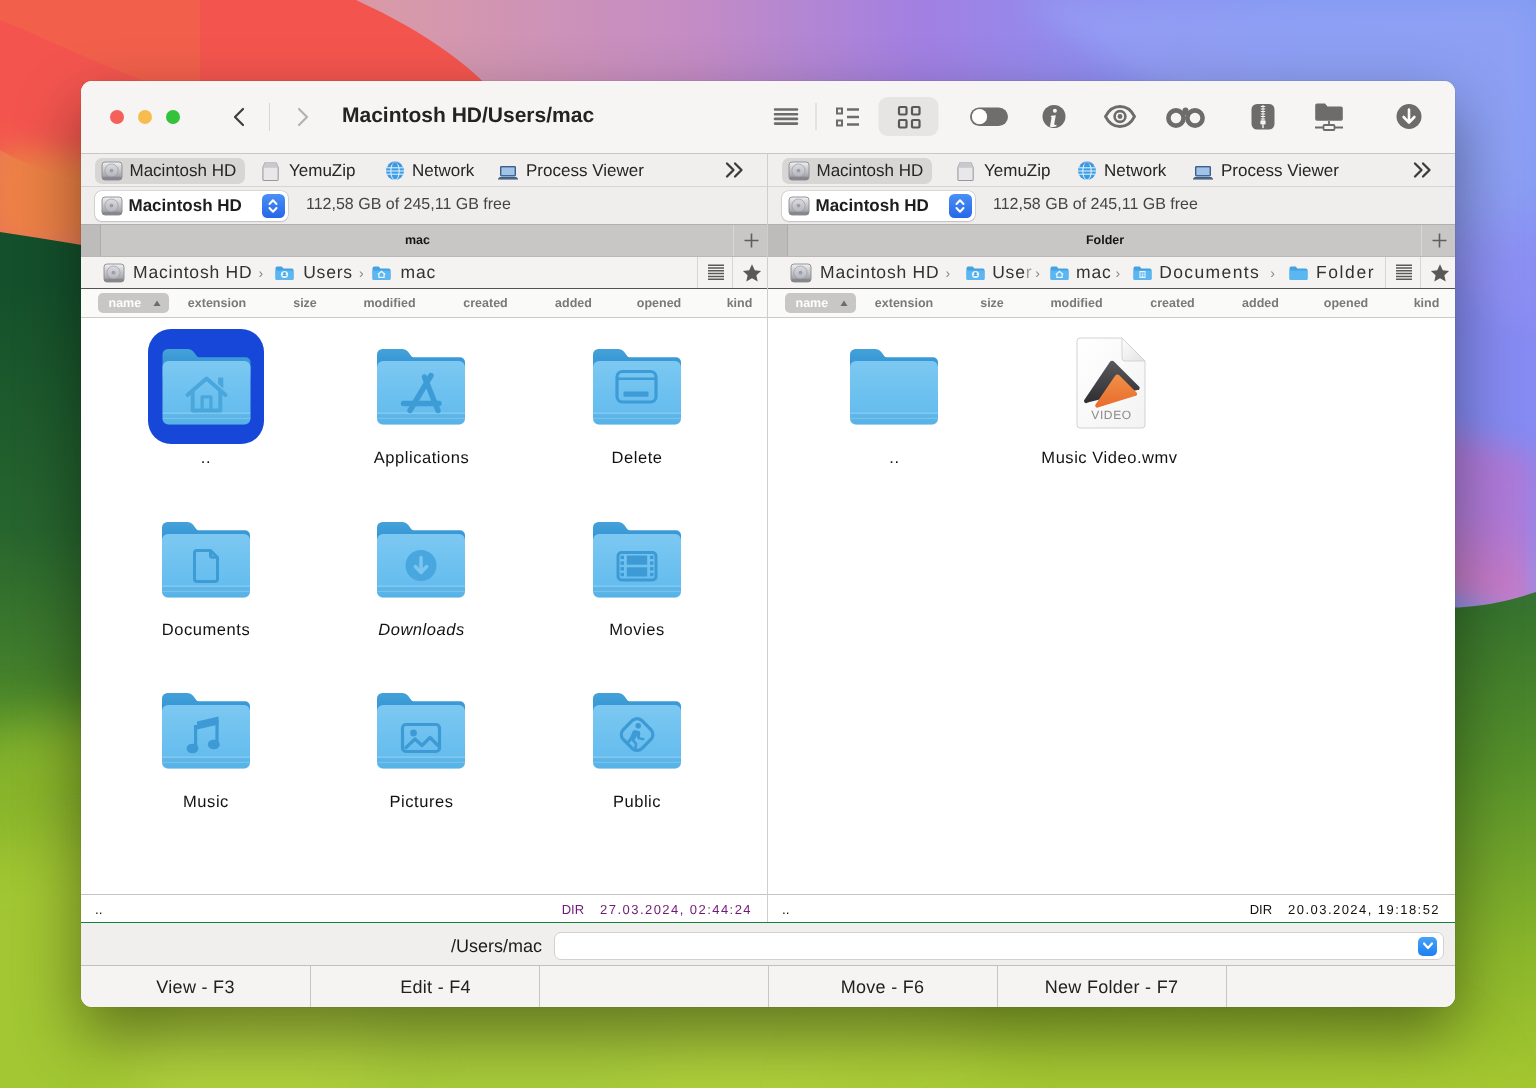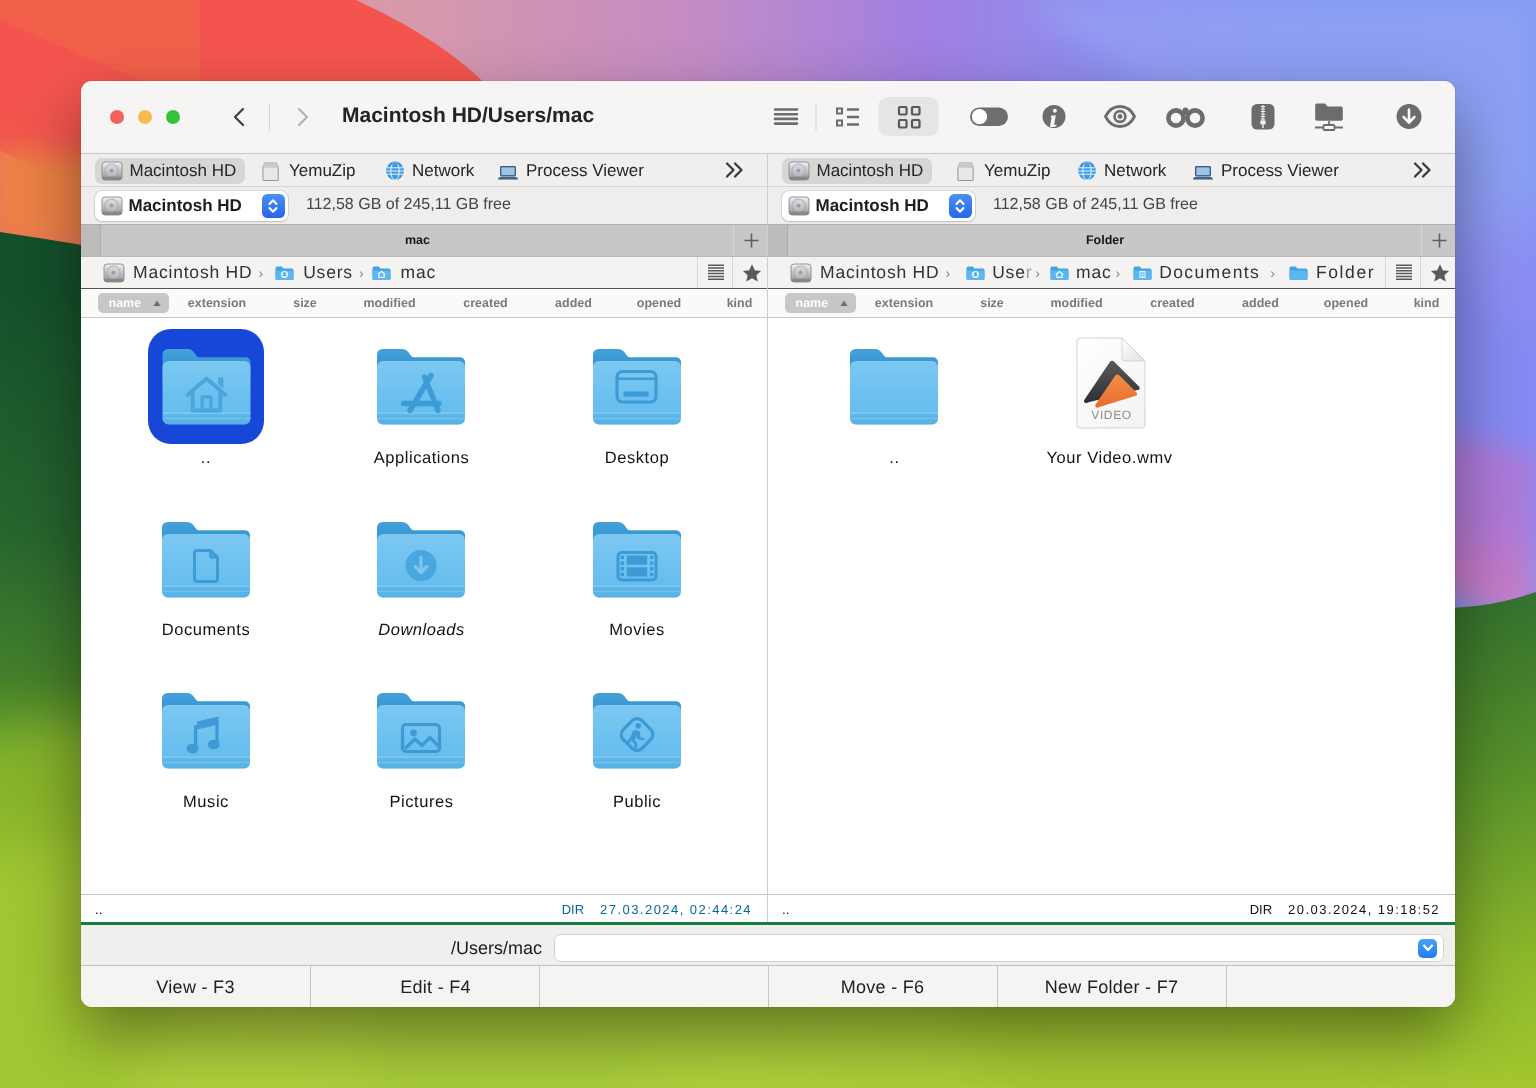--- a/index.html
+++ b/index.html
@@ -11,21 +11,21 @@
     overflow:hidden;}
   .row{position:absolute;left:0;width:1374px;}
   .titlebar{top:0;height:72px;background:#f6f5f4;}
   .favbar{top:72px;height:34px;background:#f0efee;border-top:1px solid #c9c7c6;border-bottom:1px solid #d7d5d4;box-sizing:border-box;}
   .driverow{top:106px;height:37px;background:#f0eeed;box-sizing:border-box;}
   .tabbar{top:143px;height:33px;background:#c9c7c6;border-top:1px solid #b2b0af;border-bottom:1px solid #bab8b7;box-sizing:border-box;}
   .pathrow{top:176px;height:32px;background:#f4f3f2;border-bottom:1px solid #545252;box-sizing:border-box;}
   .colheader{top:208px;height:29px;background:#fafaf9;border-bottom:1px solid #cccac9;box-sizing:border-box;}
   .filearea{top:237px;height:576px;background:#ffffff;}
   .statusrow{top:813px;height:28px;background:#ffffff;border-top:1px solid #c6c4c3;box-sizing:border-box;}
-  .cmdrow{top:841px;height:43px;background:#f0efee;border-top:3px solid #15803d;box-sizing:border-box;}
+  .cmdrow{top:841px;height:43px;background:#f0efee;border-top:1px solid #15803d;box-sizing:border-box;}
   .fnrow{top:884px;height:42px;background:#f5f4f3;border-top:1px solid #c2c0bf;box-sizing:border-box;padding-left:31px;}
   .panediv{position:absolute;left:686px;width:1px;background:#d0cecd;}
   .abs{position:absolute;}
   .fav{position:absolute;top:4px;height:26px;display:flex;align-items:center;font-size:17px;color:#262525;}
   .fav svg{margin-right:7px;}
   .chip{background:#d8d6d5;border-radius:7px;padding:0 9px 0 6px;}
   .crumbtxt{font-size:17.5px;letter-spacing:0.8px;color:#333231;}
   .sep{color:#8a8887;font-size:14px;padding:0 6px;}
   .hcell{position:absolute;top:0;height:28px;line-height:28px;font-size:12.5px;font-weight:bold;color:#7b7977;text-align:center;transform:translateX(-50%);}
   .flabel{position:absolute;transform:translateX(-50%);font-size:16.5px;letter-spacing:0.55px;color:#131211;white-space:nowrap;}
@@ -429,21 +429,21 @@
       </g>
     </svg>
     <div class="flabel" style="left:340.5px;top:131px;">Applications</div>
 
     <svg class="abs" style="left:511px;top:30px;" width="90" height="78" viewBox="0 0 90 78">
         <use href="#folder90"></use>
       <rect x="25" y="23.5" width="39" height="30.5" rx="5.5" fill="none" stroke="#3d9cd6" stroke-width="3.2"></rect>
       <path d="M25.5,30.8 H63.5" stroke="#3d9cd6" stroke-width="2.4"></path>
       <rect x="31.5" y="43.5" width="25" height="5.2" rx="1" fill="#3d9cd6"></rect>
     </svg>
-    <div class="flabel" style="left:556px;top:131px;">Desktop</div>
+    <div class="flabel" style="left:556px;top:131px;">Delete</div>
 
     <svg class="abs" style="left:80px;top:202.5px;" width="90" height="78" viewBox="0 0 90 78">
         <use href="#folder90"></use>
       <path d="M49.5,29.5 H36 a2.5,2.5 0 0 0 -2.5,2.5 v26 a2.5,2.5 0 0 0 2.5,2.5 h18 a2.5,2.5 0 0 0 2.5,-2.5 V36.5 Z" fill="none" stroke="#3d9cd6" stroke-width="3"></path>
       <path d="M49.5,29.5 v4.8 a2,2 0 0 0 2,2 h5" fill="none" stroke="#3d9cd6" stroke-width="3"></path>
     </svg>
     <div class="flabel" style="left:125px;top:303px;">Documents</div>
 
     <svg class="abs" style="left:295px;top:202.5px;" width="90" height="78" viewBox="0 0 90 78">
         <use href="#folder90"></use>
@@ -523,25 +523,25 @@
           <stop offset="0" stop-color="#f09045"></stop>
           <stop offset="1" stop-color="#e96b2e"></stop>
         </linearGradient>
       </defs>
       <path d="M1,4 a3,3 0 0 1 3,-3 H46 L69,24 V88 a3,3 0 0 1 -3,3 H4 a3,3 0 0 1 -3,-3 Z" fill="url(#pageg)" stroke="#c8c8c8" stroke-width="0.8"></path>
       <path d="M46,1 L69,24 H49 a3,3 0 0 1 -3,-3 Z" fill="url(#foldg)" stroke="#cccccc" stroke-width="0.8"></path>
       <path d="M8.6,62.5 L34,24.8 a2.6,2.6 0 0 1 4.2,-0.1 L63,49.5 a2.1,2.1 0 0 1 -1.7,3.6 L11.7,65.5 a2.1,2.1 0 0 1 -3.1,-3 Z" fill="url(#darktri)"></path>
       <path d="M19.5,67.5 L39.3,38.6 a2.6,2.6 0 0 1 4.2,-0.2 L60.5,55.5 a2.1,2.1 0 0 1 -1.6,3.6 L21.7,70.6 a2.1,2.1 0 0 1 -2.2,-3.1 Z" fill="url(#orantri)"></path>
       <text x="35.5" y="81.5" text-anchor="middle" font-size="12" letter-spacing="0.6" fill="#8b8a89" font-family="Liberation Sans,sans-serif">VIDEO</text>
     </svg>
-    <div class="flabel" style="left:1028.5px;top:131px;">Your Video.wmv</div>
+    <div class="flabel" style="left:1028.5px;top:131px;">Music Video.wmv</div>
   </div>
   <div class="row statusrow">
     <div class="abs" style="left:14px;top:6.5px;font-size:13.5px;color:#111;">..</div>
-    <div class="abs" style="left:0;top:6.5px;width:671px;text-align:right;font-size:13px;color:#0369a1;"><span>DIR</span><span style="display:inline-block;width:16px;"></span><span style="letter-spacing:1.45px;">27.03.2024, 02:44:24</span></div>
+    <div class="abs" style="left:0;top:6.5px;width:671px;text-align:right;font-size:13px;color:#701a75;"><span>DIR</span><span style="display:inline-block;width:16px;"></span><span style="letter-spacing:1.45px;">27.03.2024, 02:44:24</span></div>
     <div class="abs" style="left:701px;top:6.5px;font-size:13.5px;color:#111;">..</div>
     <div class="abs" style="left:687px;top:6.5px;width:672px;text-align:right;font-size:13px;color:#111;"><span>DIR</span><span style="display:inline-block;width:16px;"></span><span style="letter-spacing:1.45px;">20.03.2024, 19:18:52</span></div>
   </div>
   <div class="row cmdrow">
     <div class="abs" style="left:0;top:13px;width:461px;text-align:right;font-size:18px;color:#1c1b1a;">/Users/mac</div>
     <div class="abs" style="left:472.5px;top:8.5px;width:890px;height:28px;background:#fff;border:1px solid #d2d0cf;border-radius:7px;box-sizing:border-box;"></div>
     <div class="abs" style="left:1337px;top:13.5px;width:19px;height:19px;border-radius:5px;background:linear-gradient(#47a2f8,#1f7ef2);">
       <svg class="abs" style="left:3.5px;top:4.5px;" width="12" height="10" viewBox="0 0 12 10">
           <path d="M2,2.5 L6,7 L10,2.5" fill="none" stroke="#fff" stroke-width="2.2" stroke-linecap="round" stroke-linejoin="round"></path>
         </svg>

